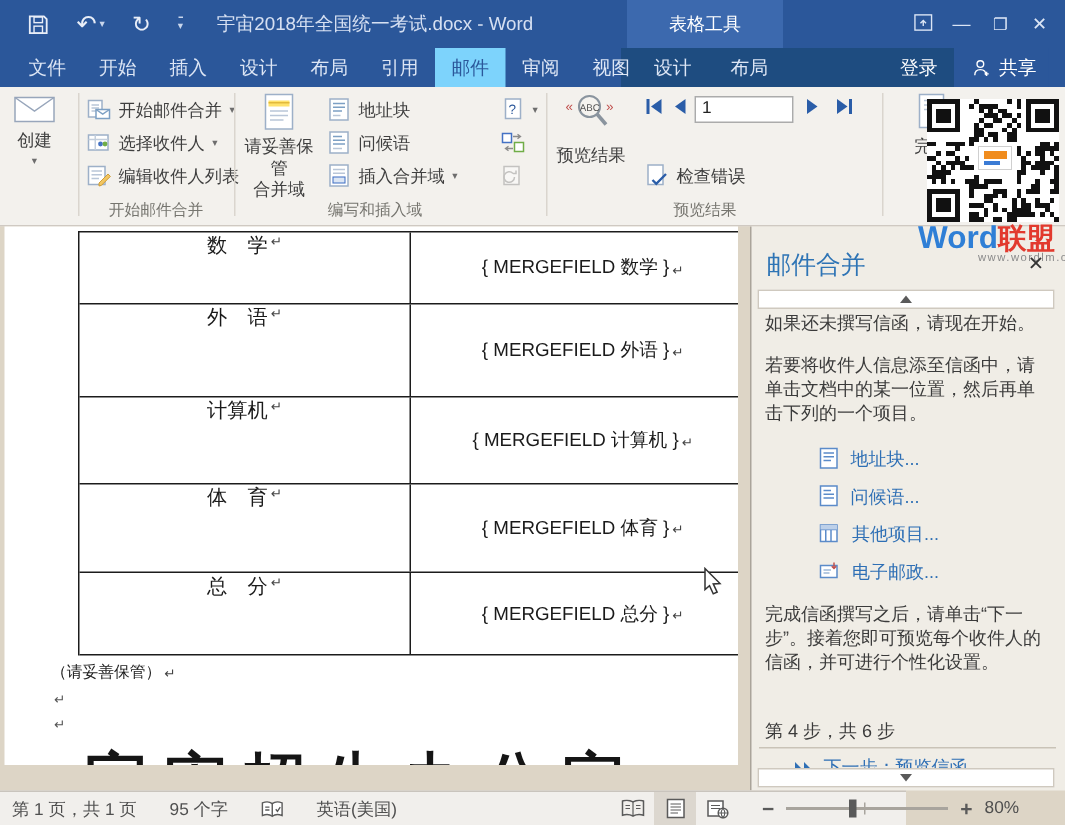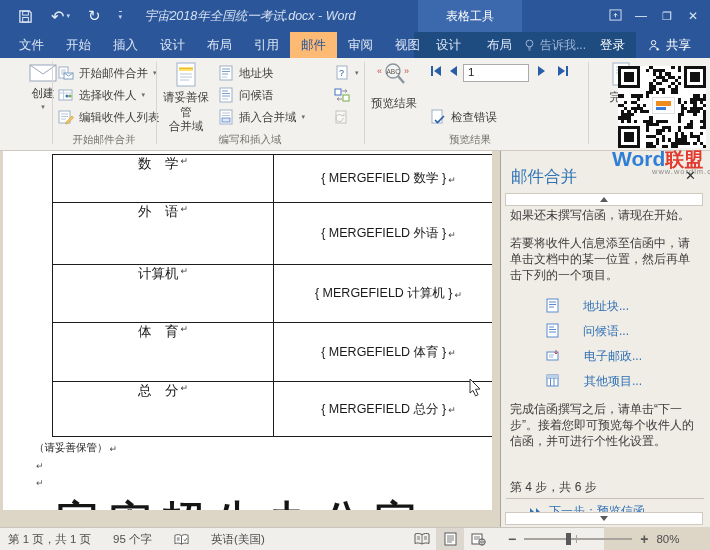--- a/index.html
+++ b/index.html
@@ -6,32 +6,32 @@
   body { width:710px; height:550px; overflow:hidden; }
   .app { position:relative; width:710px; height:550px; font-family:"Liberation Sans",sans-serif;
          background:#ddd5c6; overflow:hidden; -webkit-font-smoothing:antialiased; }
 
   
   .titlebar { position:absolute; left:0; top:0; width:710px; height:32px; background:#2b579a; }
   .qat { position:absolute; left:18px; top:0; height:32px; display:flex; align-items:center; gap:18px; color:#e9eef8; }
   .qat .qbtn { display:flex; align-items:center; gap:2px; font-size:14px; cursor:default; }
   .qat .caret { font-size:7px; color:#c9d6ec; }
   .doc-title { position:absolute; left:110px; top:0; width:280px; height:32px; display:flex; align-items:center;
-               justify-content:center; font-size:12.5px; color:#d6e0f2; white-space:nowrap;font-style:italic; }
+               justify-content:center; font-size:12.5px; color:#d6e0f2; white-space:nowrap; }
   .ctx-title { position:absolute; left:418px; top:0; width:104px; height:32px; background:#3c69ae; color:#fff;
                font-size:12px; display:flex; align-items:center; justify-content:center; }
   .win-controls { position:absolute; right:4px; top:0; height:32px; display:flex; align-items:center; color:#dbe5f5; }
   .win-controls span { width:26px; text-align:center; font-size:12px; }
 
   
   .tabrow { position:absolute; left:0; top:32px; width:710px; height:26px; background:#2b579a; }
   .tabrow .darkzone { position:absolute; left:414px; top:0; width:222px; height:26px; background:#1e4c80; }
   .maintabs { position:absolute; left:8px; top:0; height:26px; display:flex;text-align:center; }
   .tab { height:26px; padding:0 11px; display:flex; align-items:center; font-size:12.5px; color:#dde6f5; }
-  .tab.active { background:#fdba74; color:#2b579a; }
+  .tab.active { background:#7dd3fc; color:#2b579a; }
   .ctxtabs { position:absolute; left:420px; top:0; height:26px; display:flex; gap:14px; padding-left:10px; }
   .ctxtabs .tab { padding:0 6px; }
   .tellme { position:absolute; left:524px; top:0; height:26px; display:flex; align-items:center; gap:5px;
             color:#9fb4d4; font-size:12px; }
   .signin { position:absolute; left:600px; top:0; height:26px; display:flex; align-items:center; color:#fff; font-size:12.5px; }
   .share { position:absolute; left:640px; top:0; height:26px; display:flex; align-items:center; gap:5px; color:#fff;
            font-size:12.5px; padding:0 8px; background:#2b579a; }
 
   
   .ribbon { position:absolute; left:0; top:58px; width:710px; height:93px; background:#f3f1ed;
@@ -71,21 +71,21 @@
   .tp-close { position:absolute; right:14px; top:17px; font-size:13px; color:#333; z-index:62; }
   .tp-scrollbar { position:absolute; left:4px; width:198px; height:13px; background:#fff; border:1px solid #cfc9bf;
                   display:flex; align-items:center; justify-content:center; z-index:8; }
   .tri-up { width:0; height:0; border-left:4px solid transparent; border-right:4px solid transparent;
             border-bottom:5px solid #5a5a5a; }
   .tri-down { width:0; height:0; border-left:4px solid transparent; border-right:4px solid transparent;
               border-top:5px solid #5a5a5a; }
   .tp-body { position:absolute; left:9px; top:56px; width:188px; font-size:12px; line-height:16px; color:#3b3b3b; }
   .tp-p2 { margin-top:12px; }
   .tp-links { margin:10px 0 0 36px; }
-  .tp-link { display:flex; align-items:center; gap:24px; height:25px; color:#2e6fb5; font-size:12px; }
+  .tp-link { display:flex; align-items:center; gap:8px; height:25px; color:#2e6fb5; font-size:12px; }
   .tp-p3 { margin-top:8px; }
   .tp-step { position:absolute; left:9px; top:328px; font-size:12px; color:#3b3b3b; }
   .tp-hr { position:absolute; left:5px; top:347px; width:198px; border-top:1px solid #c9c3b7; }
   .tp-next { position:absolute; left:28px; top:352px; display:flex; align-items:center; gap:6px; color:#2e6fb5;
              font-size:12px; z-index:4; }
 
   
   .qr { position:absolute; left:618px; top:66px; width:88px; height:82px; background:#fff; z-index:60; }
   .wm-logo { position:absolute; left:612px; top:148px; z-index:61; white-space:nowrap; line-height:1; }
   .wm-word { font-size:21px; font-weight:bold; color:#2f7fd6; }
@@ -159,41 +159,34 @@
       <div class="tab">布局</div>
       <div class="tab">引用</div>
       <div class="tab active">邮件</div>
       <div class="tab">审阅</div>
       <div class="tab">视图</div>
     </div>
     <div class="ctxtabs">
       <div class="tab">设计</div>
       <div class="tab">布局</div>
     </div>
-    <div class="tellme">
-      <svg width="11" height="13" viewBox="0 0 11 13">
-          <circle cx="5.5" cy="4.5" r="3.4" fill="none" stroke="#9fb4d4"></circle>
-          <path d="M4 9h3M4.5 11h2" stroke="#9fb4d4"></path>
-        </svg>
-      <span>告诉我...</span>
-    </div>
     <div class="signin">登录</div>
     <div class="share">
       <svg width="13" height="13" viewBox="0 0 14 14">
           <circle cx="6" cy="4" r="2.4" fill="none" stroke="#fff"></circle>
           <path d="M2 12c0-2.6 1.8-4 4-4s4 1.4 4 4" fill="none" stroke="#fff"></path>
           <path d="M10.5 9.5v3M9 11h3" stroke="#fff"></path>
         </svg>
       <span>共享</span>
     </div>
   </div>
 
   <div class="ribbon">
 
-    <div class="rb-big" style="left:22px;width:42px;">
+    <div class="rb-big" style="left:2px;width:42px;">
       <svg width="28" height="22" viewBox="0 0 28 22">
           <rect x="1" y="3" width="26" height="16" fill="#fff" stroke="#98a6bb"></rect>
           <path d="M1 3l13 9L27 3" fill="none" stroke="#98a6bb"></path>
         </svg>
       <span>创建</span>
       <span class="caret">▾</span>
     </div>
     <div class="rdiv" style="left:52px"></div>
 
     <div class="rb-small" style="left:58px;top:5px">
@@ -633,33 +626,33 @@
         </div>
         <div class="tp-link">
           <svg width="13" height="15" viewBox="0 0 13 15">
               <rect x="1" y="1" width="11" height="13" fill="#fff" stroke="#5b8bc9"></rect>
               <path d="M3 4h5M3 6.5h7M3 9h7" stroke="#5b8bc9"></path>
             </svg>
           <span>问候语...</span>
         </div>
         <div class="tp-link">
           <svg width="14" height="13" viewBox="0 0 14 13">
+              <rect x="1" y="1" width="11" height="11" fill="#fff" stroke="#5b8bc9"></rect>
+              <path d="M1 4h11M4.5 1v11M8 1v11" stroke="#5b8bc9"></path>
+              <rect x="1" y="1" width="11" height="3" fill="#bdd0e9"></rect>
+            </svg>
+          <span>其他项目...</span>
+        </div>
+        <div class="tp-link">
+          <svg width="14" height="13" viewBox="0 0 14 13">
               <rect x="1" y="3" width="11" height="8" fill="#fff" stroke="#5b8bc9"></rect>
               <path d="M3 6h5M3 8h4" stroke="#9db8d8"></path>
               <path d="M10 1v4M8.5 3.5L10 5l1.5-1.5" fill="none" stroke="#c0504d"></path>
             </svg>
           <span>电子邮政...</span>
-        </div>
-        <div class="tp-link">
-          <svg width="14" height="13" viewBox="0 0 14 13">
-              <rect x="1" y="1" width="11" height="11" fill="#fff" stroke="#5b8bc9"></rect>
-              <path d="M1 4h11M4.5 1v11M8 1v11" stroke="#5b8bc9"></path>
-              <rect x="1" y="1" width="11" height="3" fill="#bdd0e9"></rect>
-            </svg>
-          <span>其他项目...</span>
         </div>
       </div>
       <div class="tp-p3">完成信函撰写之后，请单击“下一步”。接着您即可预览每个收件人的信函，并可进行个性化设置。</div>
     </div>
 
     <div class="tp-step">第 4 步，共 6 步</div>
     <div class="tp-hr"></div>
     <div class="tp-next">
       <svg width="14" height="10" viewBox="0 0 14 10">
           <path d="M1 1l4 4-4 4zM7 1l4 4-4 4z" fill="#2e6fb5"></path>

